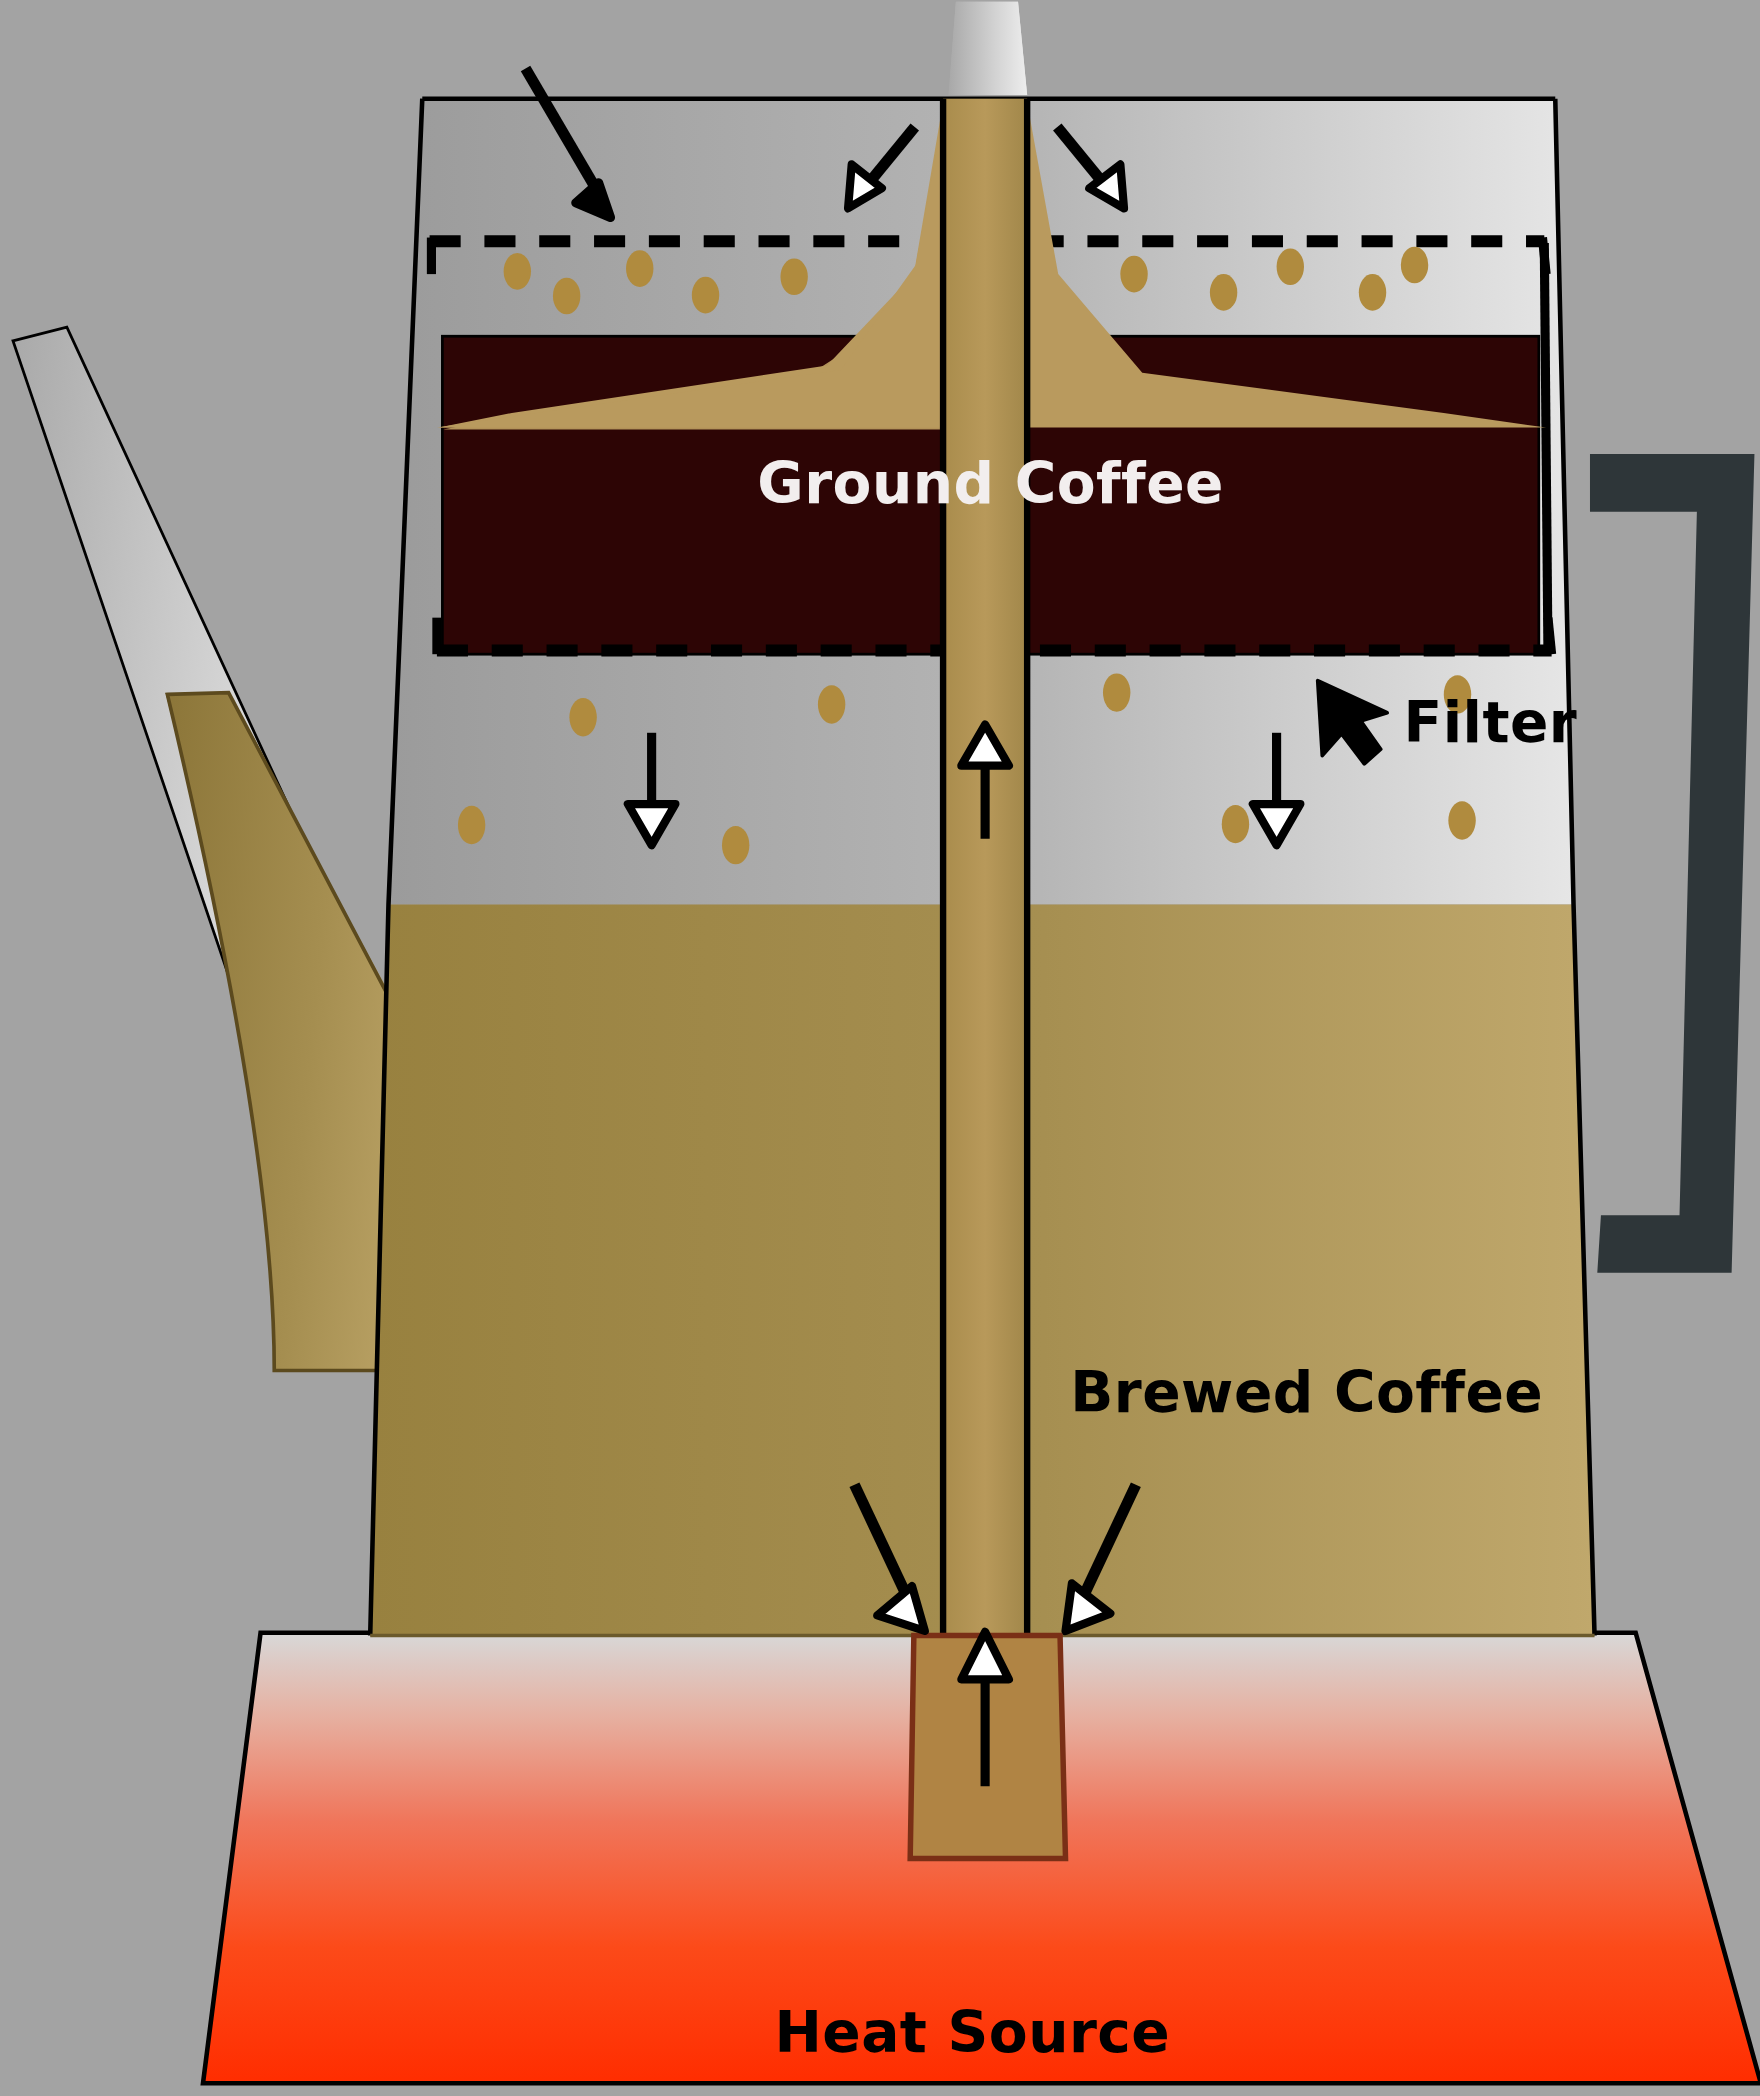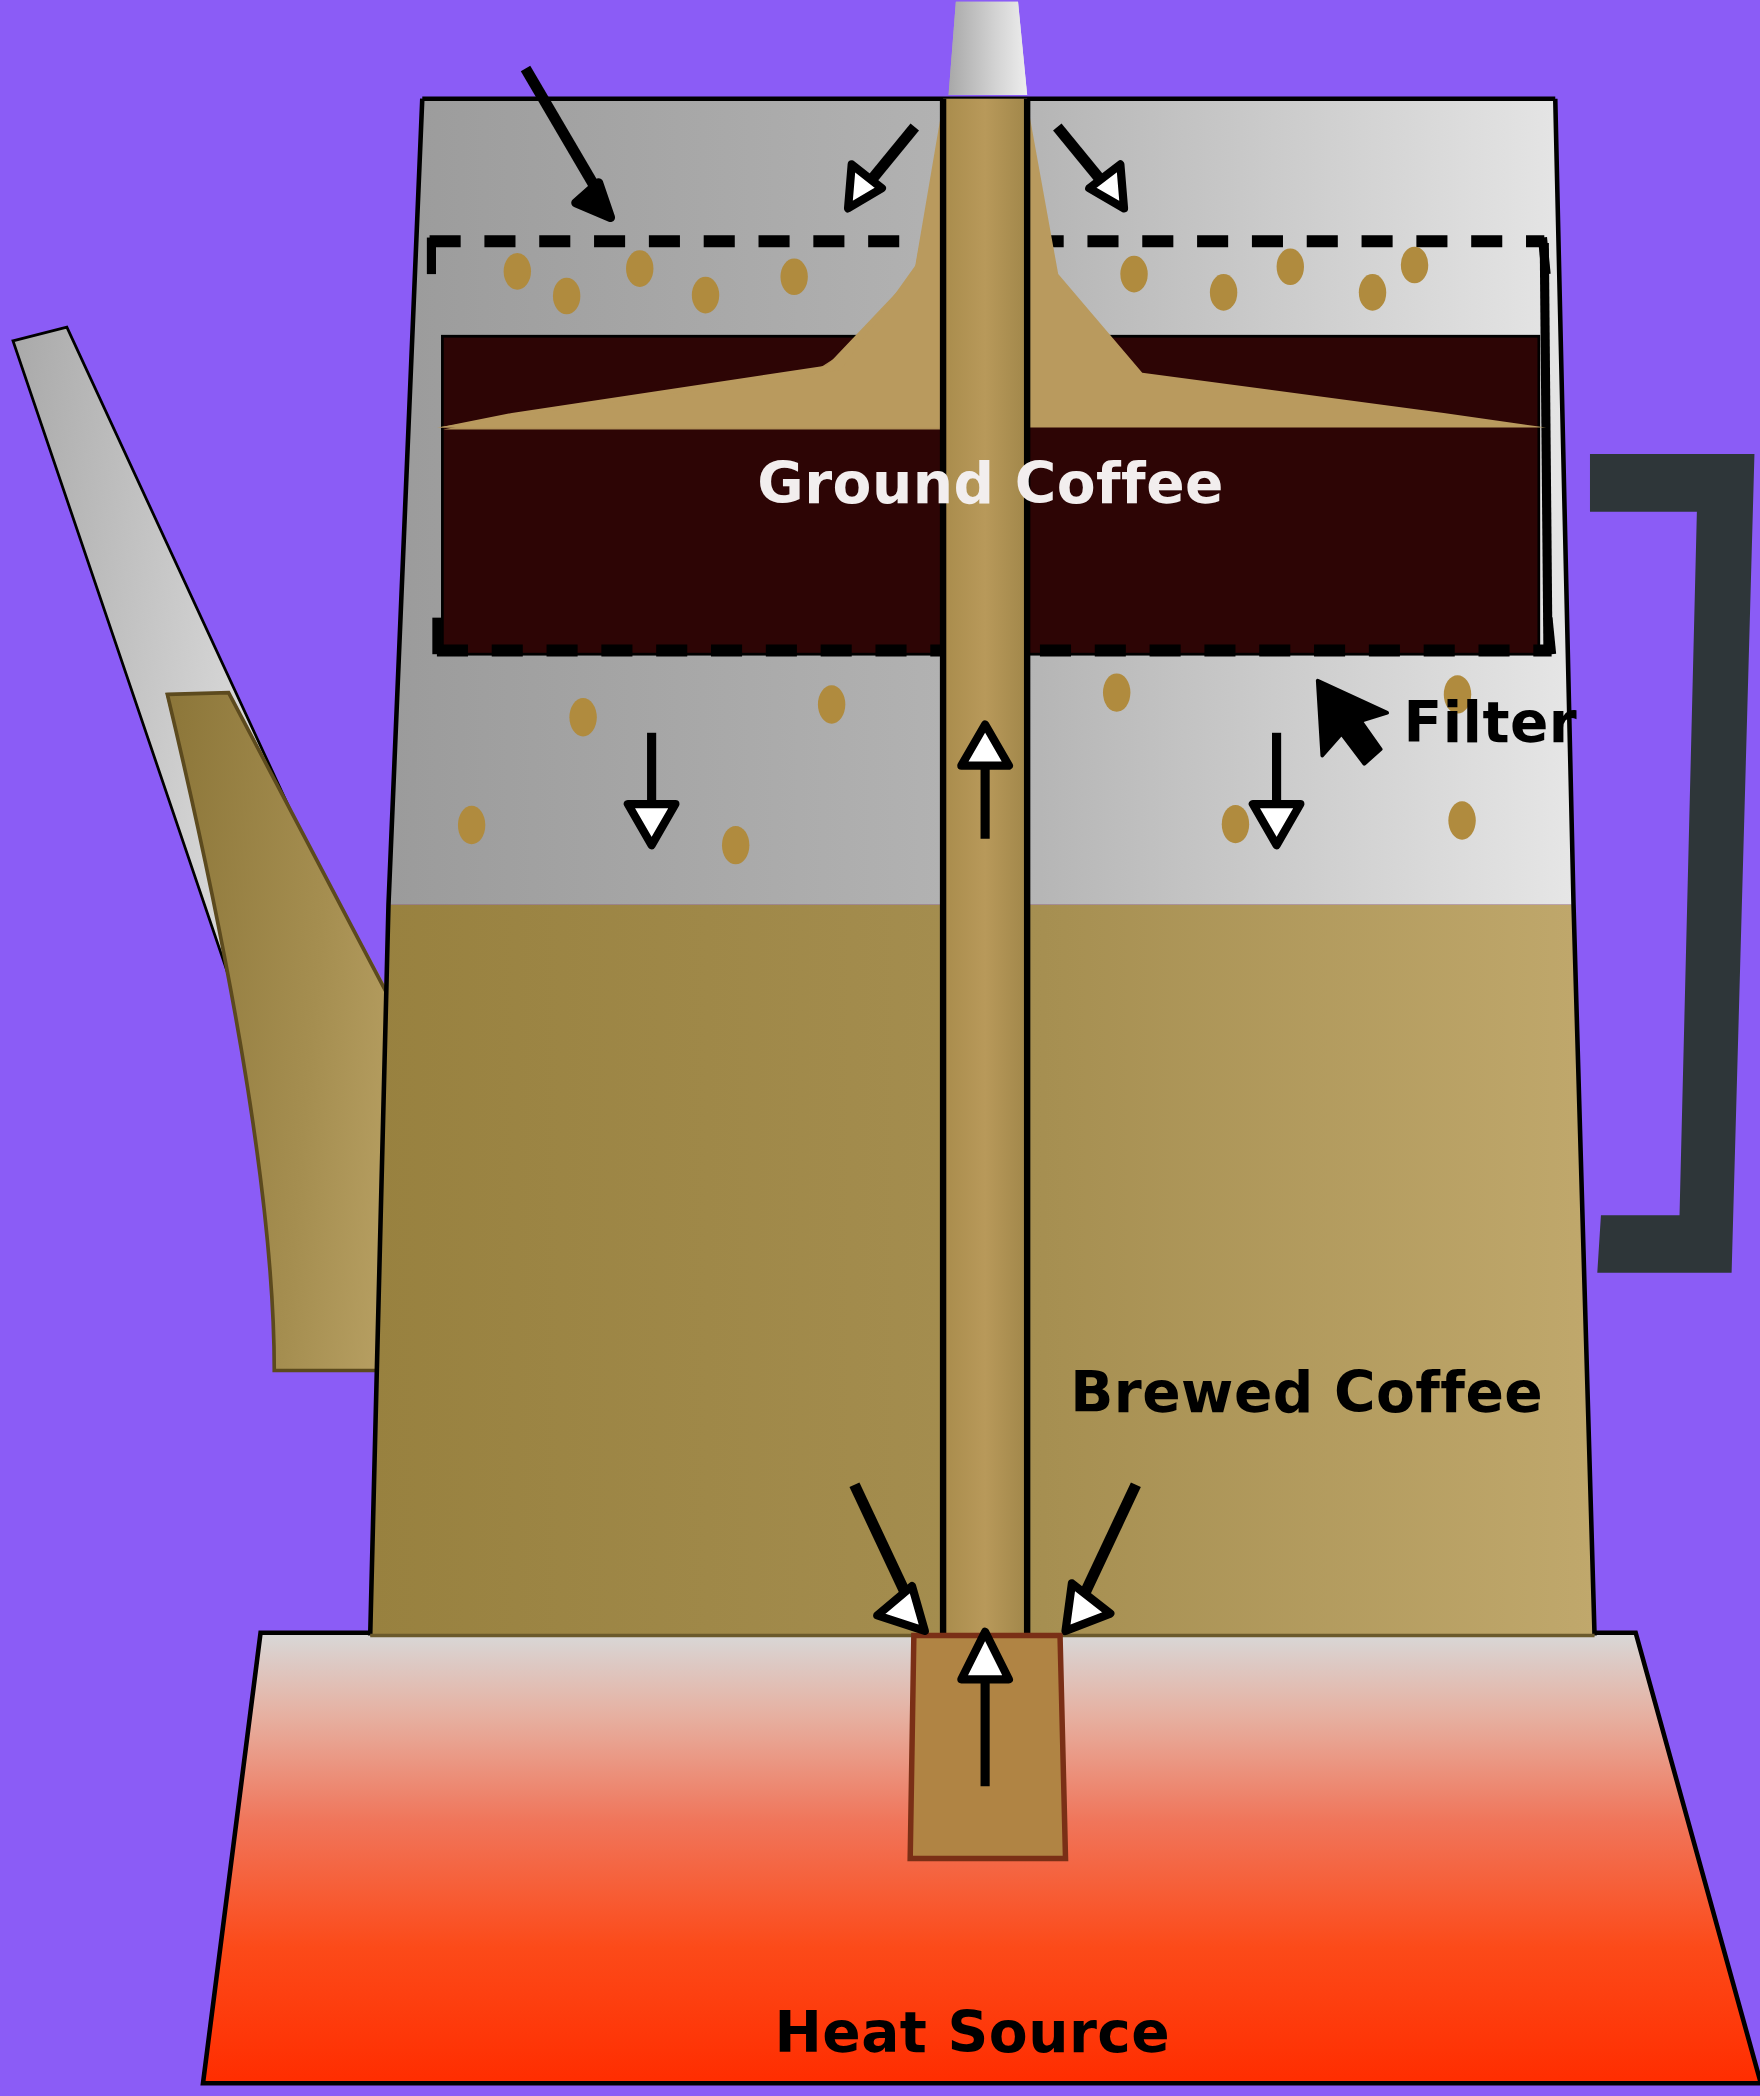--- a/index.html
+++ b/index.html
@@ -10,21 +10,21 @@
   body {
     width: 1761px;
     height: 2096px;
     overflow: hidden;
     font-family: "DejaVu Sans", sans-serif;
   }
   #stage {
     position: relative;
     width: 1761px;
     height: 2096px;
-    background: #8b5cf6;
+    background: #a3a3a3;
   }
   svg.diagram {
     position: absolute;
     top: 0; left: 0;
     width: 1761px;
     height: 2096px;
     display: block;
   }
   text.lbl {
     font-family: "DejaVu Sans", sans-serif;

